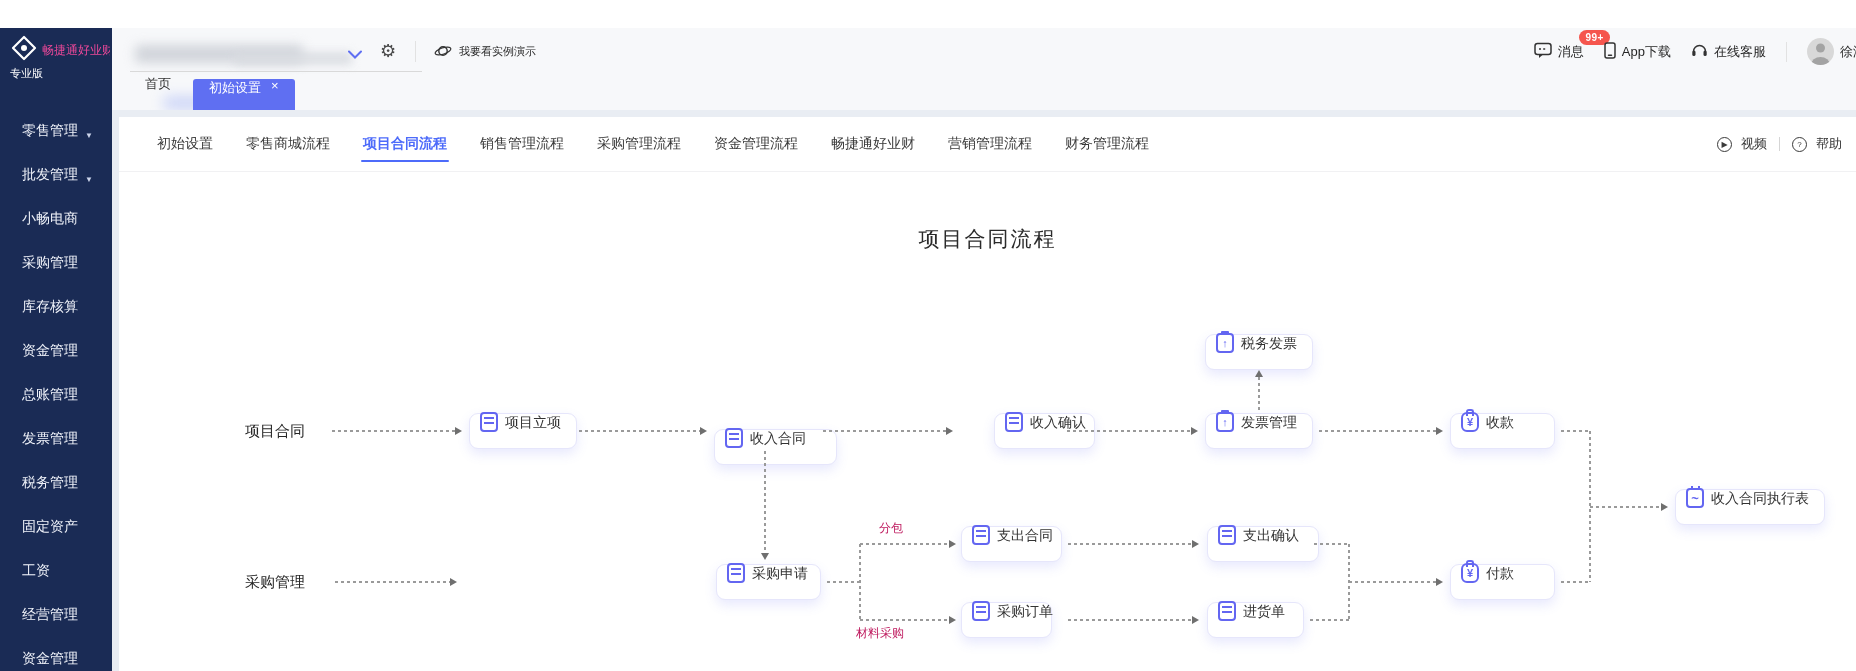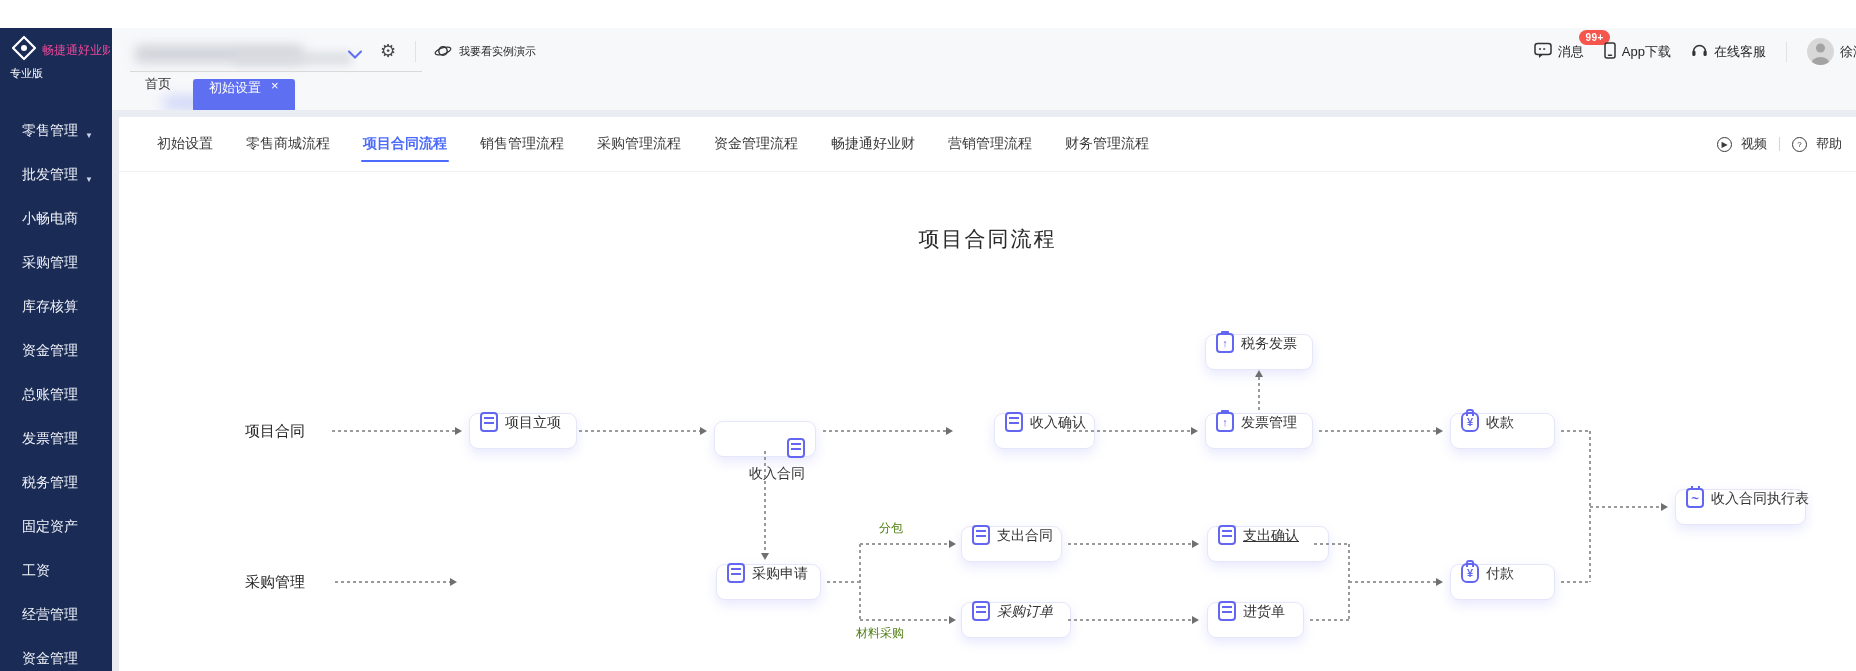--- a/index.html
+++ b/index.html
@@ -50,21 +50,21 @@
   .ftab.active{color:var(--subtab-active);font-weight:bold}
   .ftab.active::after{content:"";position:absolute;left:-2px;right:-2px;bottom:9px;height:2px;background:var(--subtab-active);border-radius:1px}
   .nav-right{position:absolute;right:14px;top:0;height:100%;display:flex;align-items:center;gap:9px;font-size:13px;color:#333}
   .circ-ic{width:15px;height:15px;border:1.5px solid #3a3a3a;border-radius:50%;display:flex;align-items:center;justify-content:center;font-size:8px;color:#3a3a3a;flex:none}
   .nav-sep{width:1px;height:14px;background:#d5d5d5;margin:0 3px}
 
   
   .canvas{position:absolute;left:0;top:56px;right:0;bottom:0}
   .flow-title{position:absolute;top:52px;left:0;right:0;text-align:center;font-size:21px;font-weight:500;color:#2b2b2b;letter-spacing:2px}
   .lane-label{position:absolute;font-size:15px;color:#262626;font-weight:500;white-space:nowrap}
-  .branch-label{position:absolute;font-size:12px;color:#4d7c0f;white-space:nowrap}
+  .branch-label{position:absolute;font-size:12px;color:#be185d;white-space:nowrap}
   .fnode{position:absolute;height:36px;display:flex;align-items:flex-end;gap:7px;padding:16px 10px;background:#fff;
          border:1px solid #e6e6fb;border-radius:9px;box-shadow:0 5px 12px rgba(100,105,240,.15);
          font-size:14px;color:#333;cursor:pointer;white-space:nowrap}
   .nicon{width:18px;height:20px;border:2px solid var(--node-icon);border-radius:4px;position:relative;flex:none}
   .nicon.doc::before{content:"";position:absolute;left:2px;right:2px;top:3px;height:2px;background:var(--node-icon);box-shadow:0 5px 0 var(--node-icon)}
   .nicon.invoice::before{content:"";position:absolute;left:3px;right:3px;top:-4px;height:3px;background:var(--node-icon);border-radius:1px}
   .nicon.invoice::after{content:"↑";position:absolute;left:0;right:0;top:1px;text-align:center;font-size:11px;font-weight:bold;color:var(--node-icon);line-height:14px}
   .nicon.money{border-radius:6px}
   .nicon.money::before{content:"";position:absolute;left:3px;right:3px;top:-5px;height:5px;border:2px solid var(--node-icon);border-bottom:none;border-radius:3px 3px 0 0}
   .nicon.money::after{content:"¥";position:absolute;inset:0;display:flex;align-items:center;justify-content:center;font-size:11px;font-weight:bold;color:var(--node-icon)}
@@ -232,57 +232,57 @@
     <div class="canvas">
       <div class="flow-title">项目合同流程</div>
       <div class="lane-label" style="left:126px;top:249px">项目合同</div>
       <div class="lane-label" style="left:126px;top:400px">采购管理</div>
       <div class="branch-label" style="left:760px;top:347px">分包</div>
       <div class="branch-label" style="left:737px;top:452px">材料采购</div>
     <div class="fnode" style="left: 350px; top: 240px; width: 108px;">
           <div class="nicon doc"></div>
           <div class="nlabel">项目立项</div>
         </div>
-        <div class="fnode" style="left: 595px; top: 248px; width: 102px; flex-direction: column;">
+        <div class="fnode" style="left: 595px; top: 256px; width: 123px;">
           <div class="nicon doc"></div>
           <div class="nlabel">收入合同</div>
         </div>
         <div class="fnode" style="left: 875px; top: 240px; width: 101px;">
           <div class="nicon doc"></div>
           <div class="nlabel">收入确认</div>
         </div>
         <div class="fnode" style="left: 1086px; top: 240px; width: 108px;">
           <div class="nicon invoice"></div>
           <div class="nlabel">发票管理</div>
         </div>
         <div class="fnode" style="left: 1331px; top: 240px; width: 105px;">
           <div class="nicon money"></div>
           <div class="nlabel">收款</div>
         </div>
         <div class="fnode" style="left: 1086px; top: 161px; width: 108px;">
           <div class="nicon invoice"></div>
           <div class="nlabel">税务发票</div>
         </div>
-        <div class="fnode" style="left: 1556px; top: 316px; width: 131px;">
+        <div class="fnode" style="left: 1556px; top: 316px; width: 150px;">
           <div class="nicon calendar"></div>
           <div class="nlabel">收入合同执行表</div>
         </div>
         <div class="fnode" style="left: 597px; top: 391px; width: 105px;">
           <div class="nicon doc"></div>
           <div class="nlabel">采购申请</div>
         </div>
         <div class="fnode" style="left: 842px; top: 353px; width: 101px;">
           <div class="nicon doc"></div>
           <div class="nlabel">支出合同</div>
         </div>
-        <div class="fnode" style="left: 1088px; top: 353px; width: 122px; text-decoration: underline;">
+        <div class="fnode" style="left: 1088px; top: 353px; width: 112px;">
           <div class="nicon doc"></div>
           <div class="nlabel">支出确认</div>
         </div>
-        <div class="fnode" style="left: 842px; top: 429px; width: 110px; font-style: italic;">
+        <div class="fnode" style="left: 842px; top: 429px; width: 91px;">
           <div class="nicon doc"></div>
           <div class="nlabel">采购订单</div>
         </div>
         <div class="fnode" style="left: 1088px; top: 429px; width: 97px;">
           <div class="nicon doc"></div>
           <div class="nlabel">进货单</div>
         </div>
         <div class="fnode" style="left: 1331px; top: 391px; width: 105px;">
           <div class="nicon money"></div>
           <div class="nlabel">付款</div>

